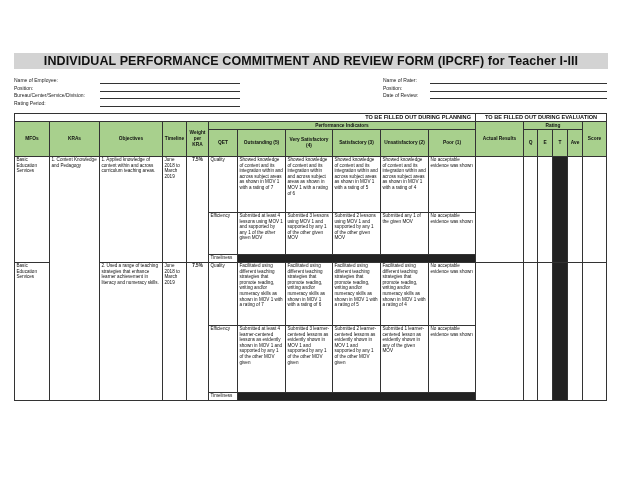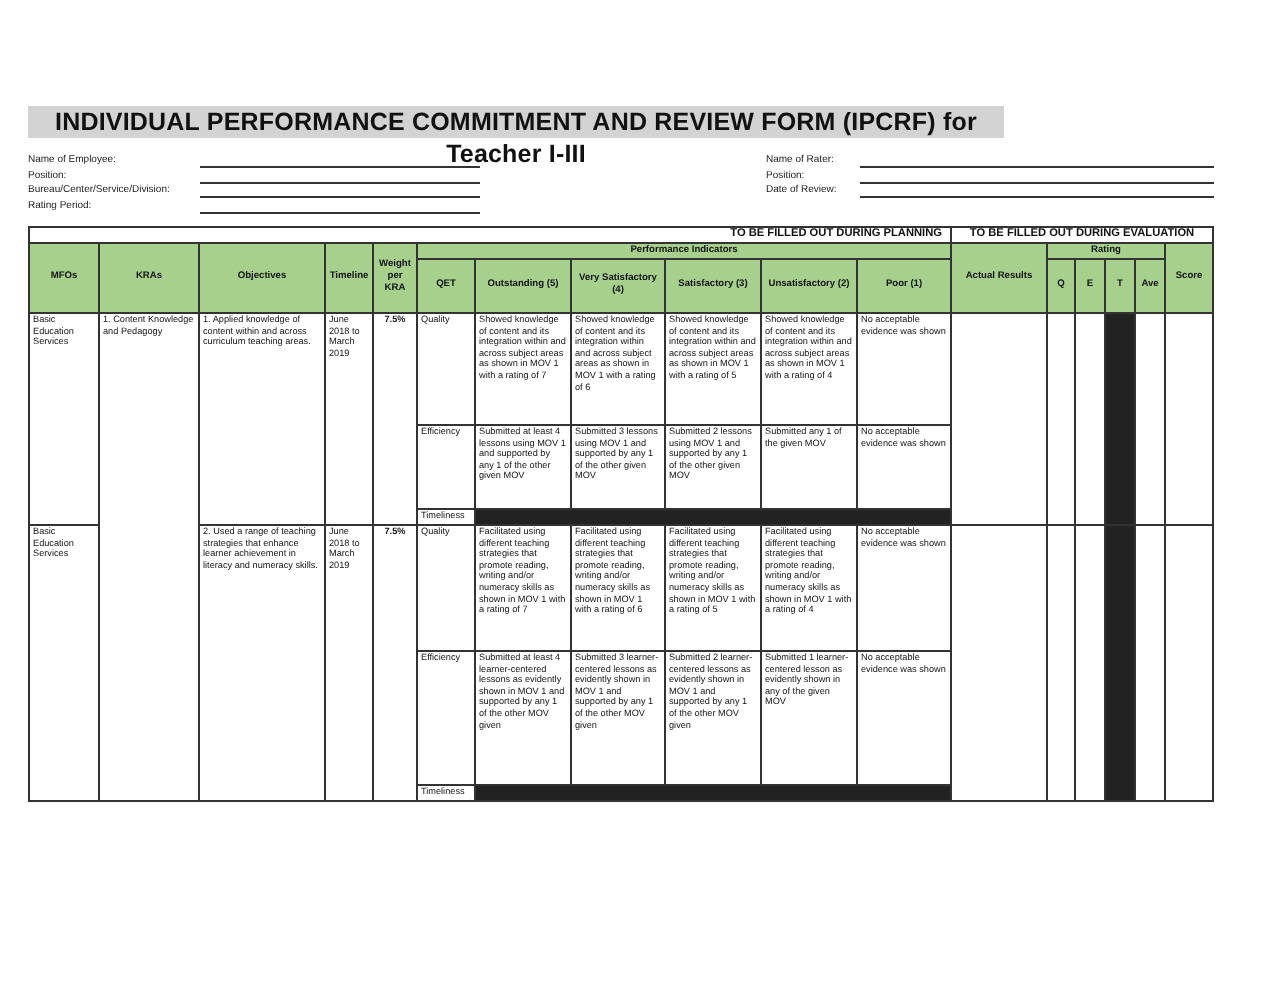--- a/index.html
+++ b/index.html
@@ -1,17 +1,17 @@
 <!DOCTYPE html>
 <html><head>
 <meta charset="utf-8">
 <style>
   html, body { margin:0; padding:0; background:#ffffff; }
   body { width:640px; height:495px; position:relative; overflow:hidden; font-family:"Liberation Sans", sans-serif; color:#111; }
-  .title-bar { position:absolute; left:14px; top:53px; width:488px; height:16px; background:#d3d3d3; text-align:center; font-weight:bold; font-size:12.5px; line-height:16px; letter-spacing:0.1px; }
+  .title-bar { position:absolute; left:14px; top:53px; width:594px; height:16px; background:#d3d3d3; text-align:center; font-weight:bold; font-size:12.5px; line-height:16px; letter-spacing:0.1px; }
   .meta-label { position:absolute; font-size:5px; line-height:6px; color:#222; }
   .meta-line { position:absolute; height:0; border-top:0.8px solid #333; }
   table.form { position:absolute; left:14px; top:113px; border-collapse:collapse; table-layout:fixed; font-size:4.6px; line-height:5.6px; }
   table.form td, table.form th { border:0.8px solid #333; padding:0.5px 1.5px; vertical-align:top; overflow:hidden; }
   table.form th { background:#a8d08d; font-weight:bold; text-align:center; vertical-align:middle; font-size:4.8px; line-height:5.6px; }
   .banner { background:#fff !important; text-align:right; font-weight:bold; font-size:5.6px; border-left:none; }
   .banner-left { background:#fff !important; text-align:right; padding-right:4px !important; }
   .banner-right { background:#fff !important; text-align:center; }
   .dark { background:#222 !important; }
   .center { text-align:center; }

